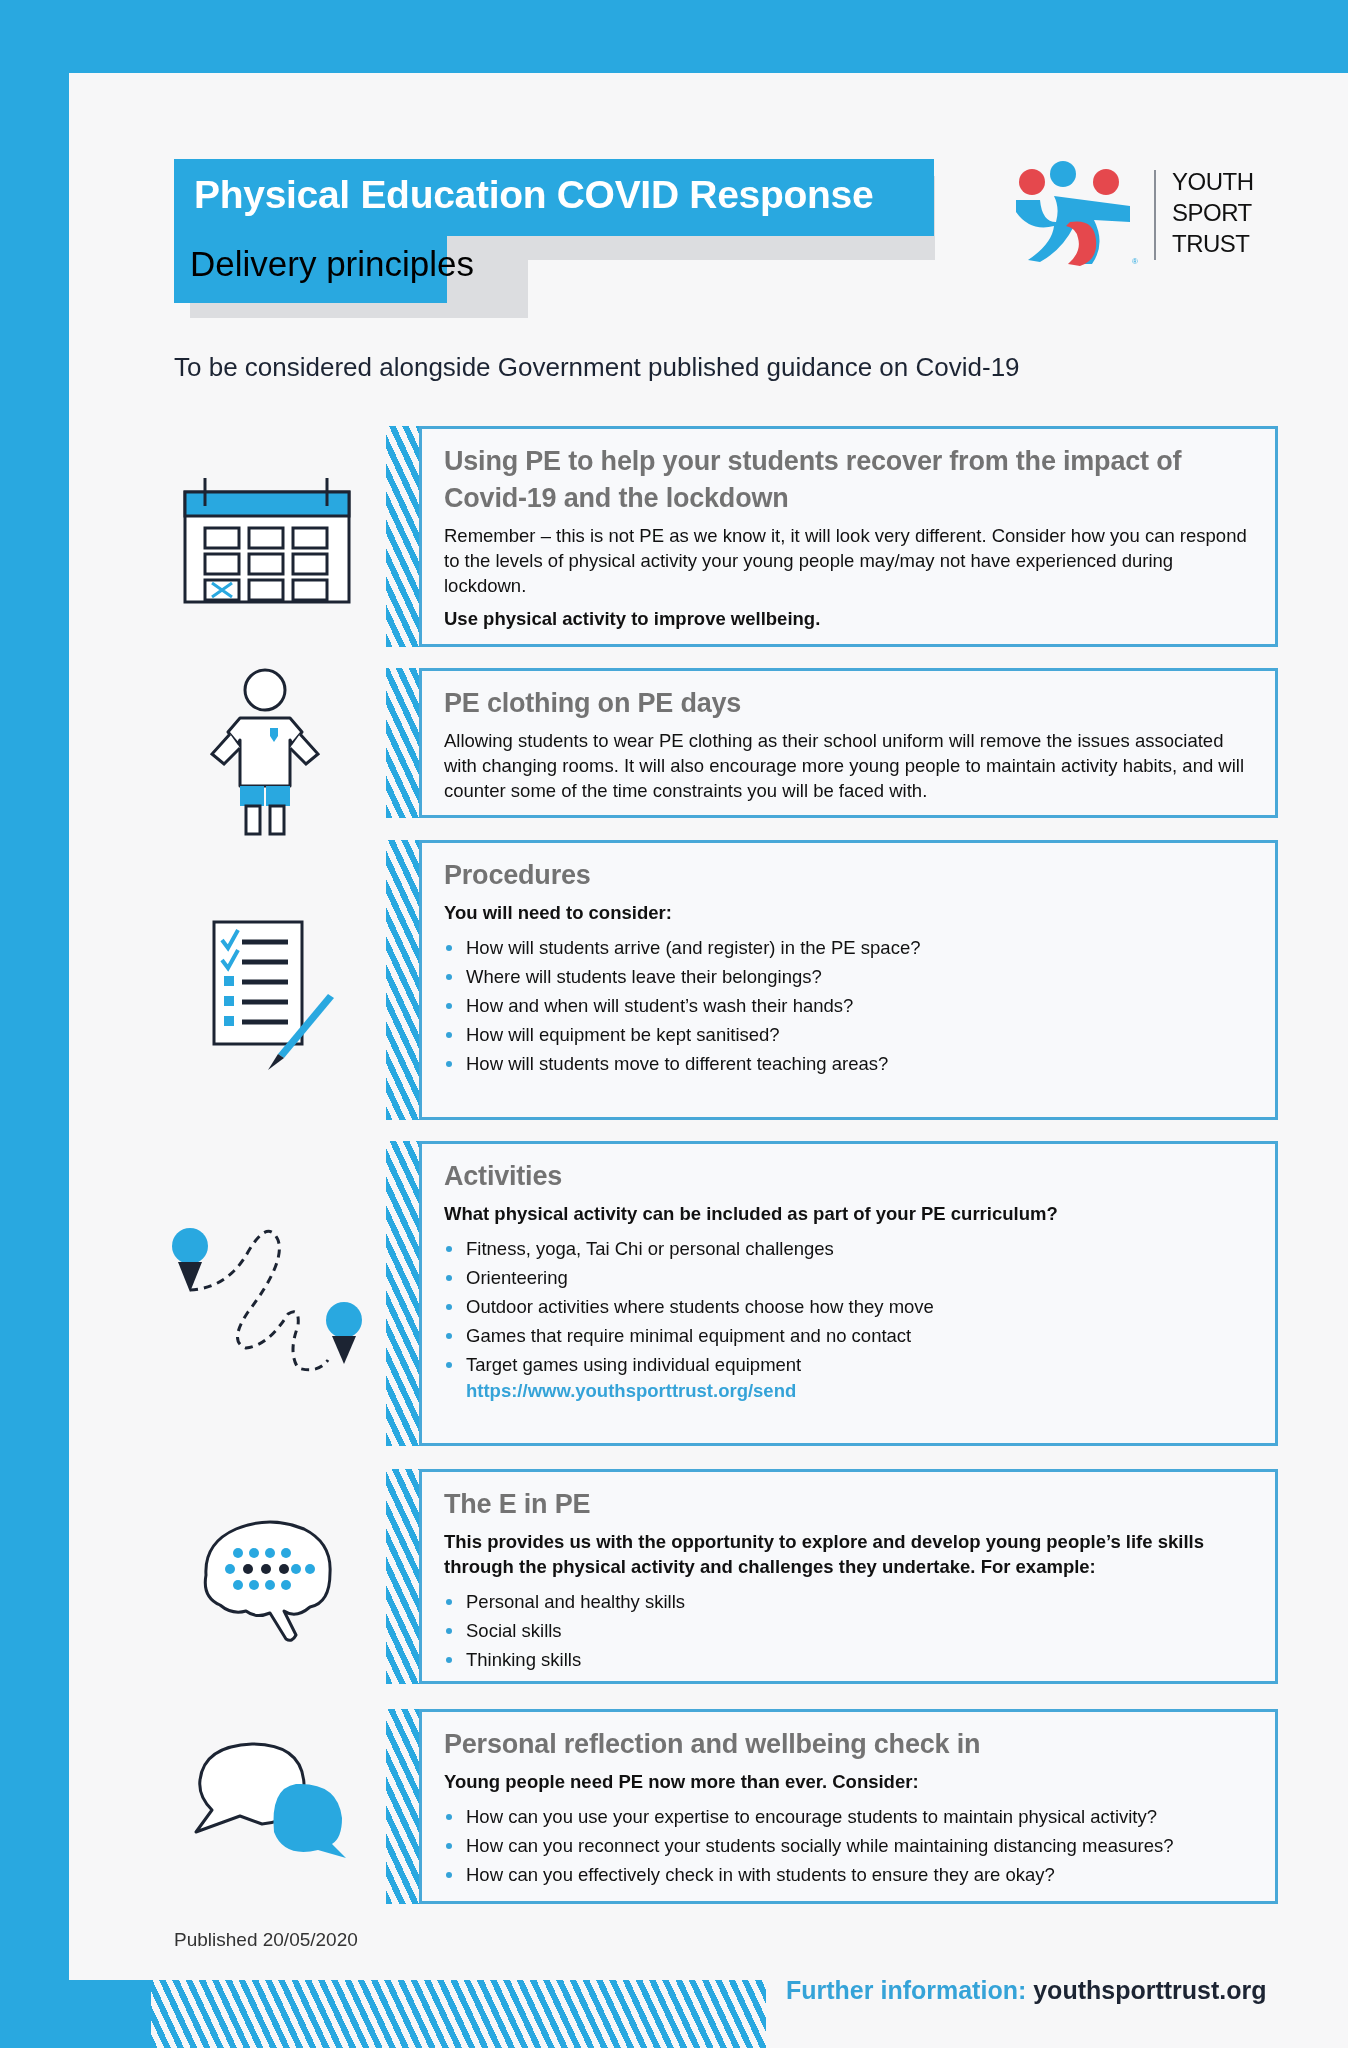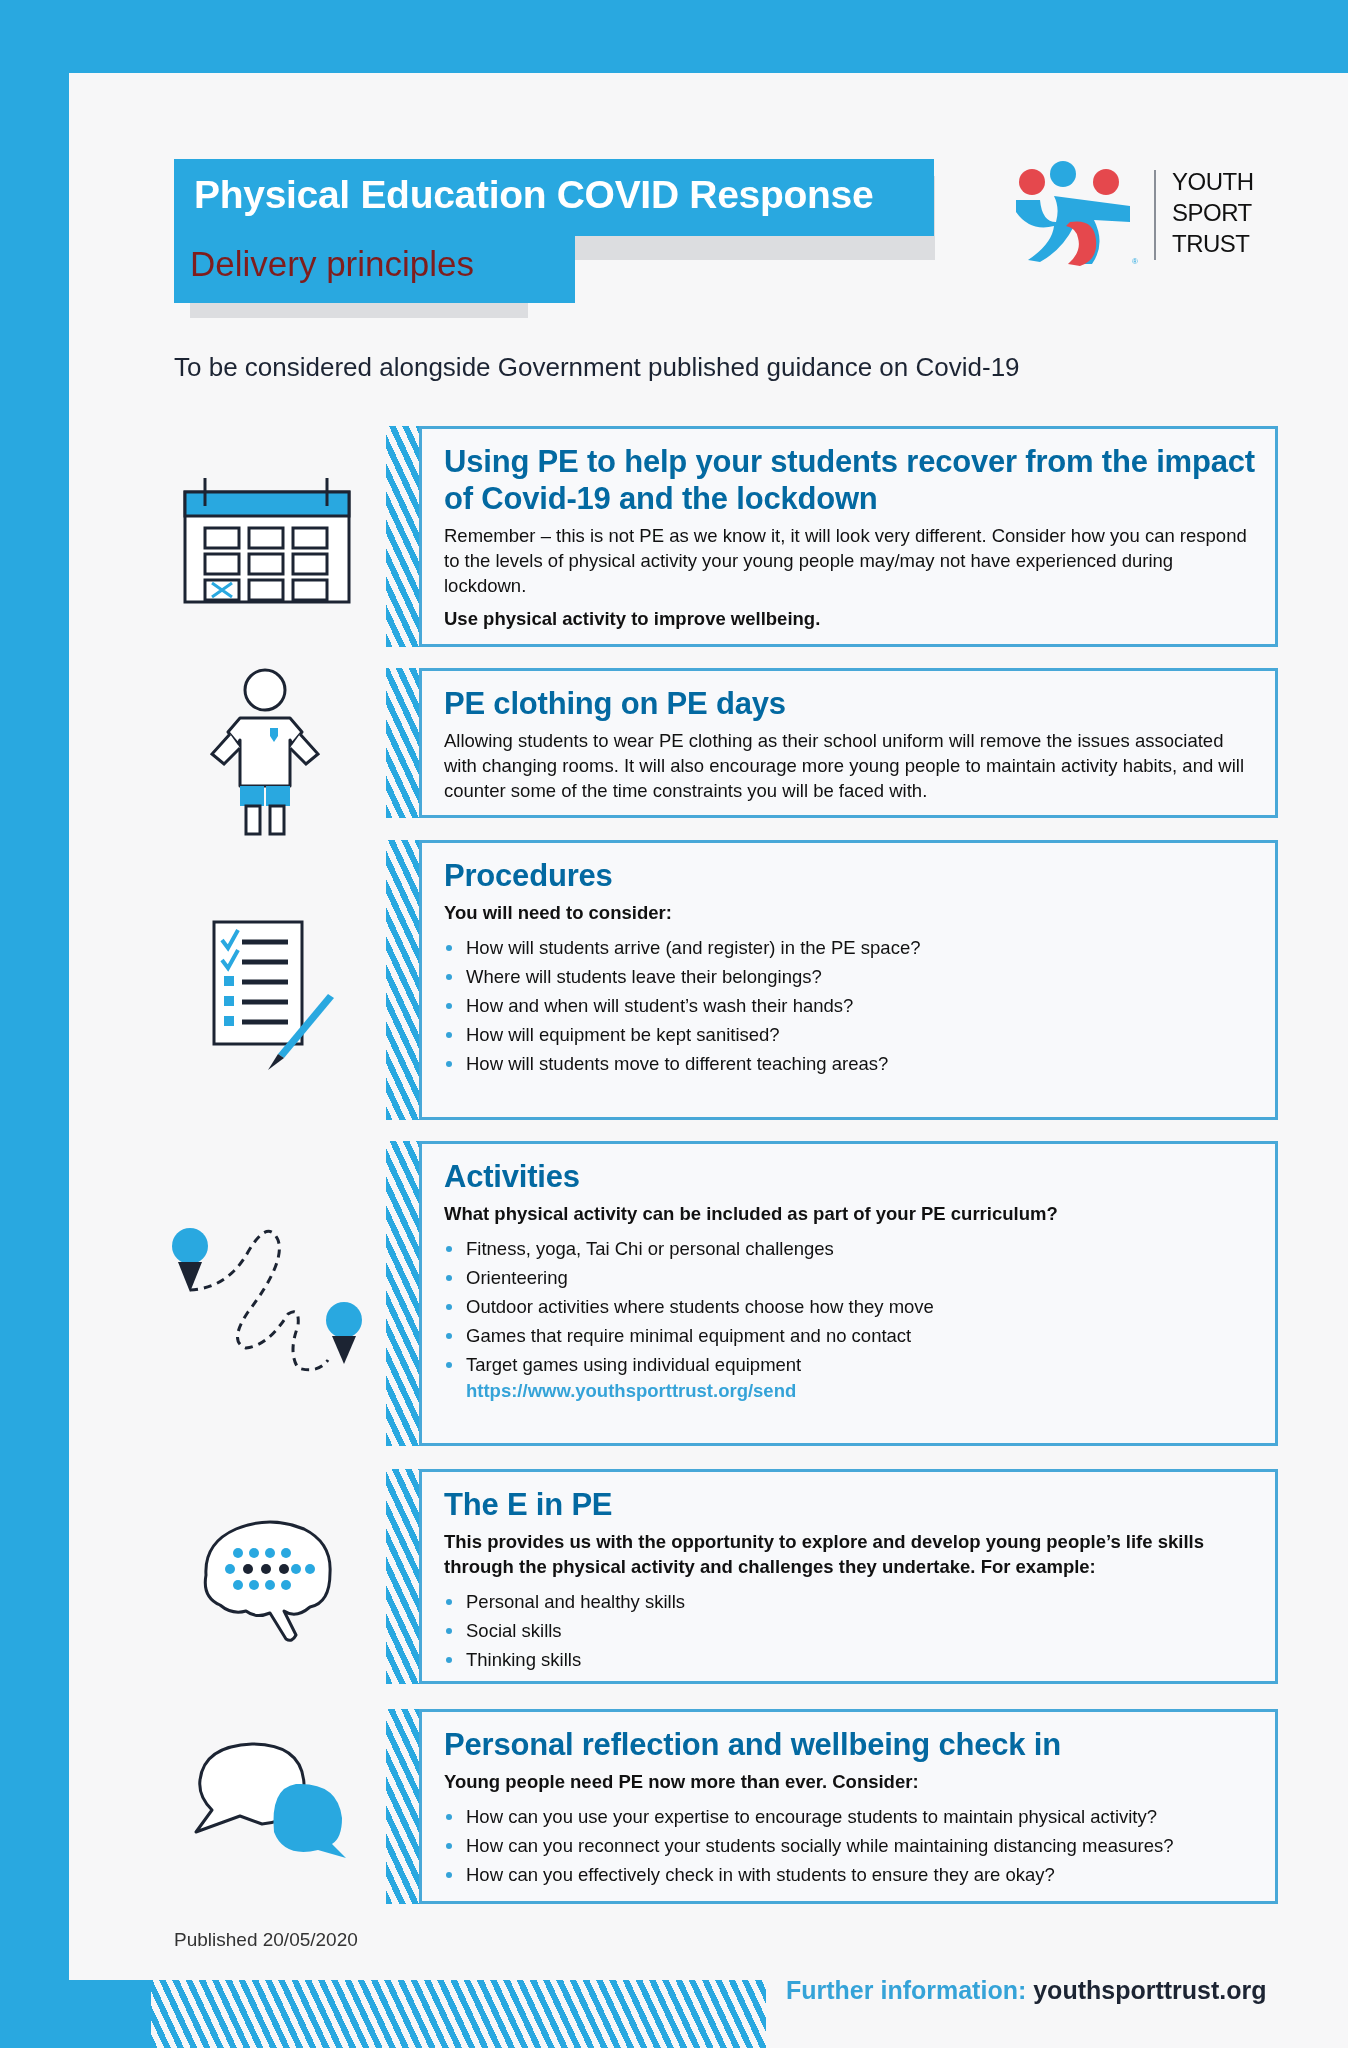--- a/index.html
+++ b/index.html
@@ -27,22 +27,22 @@
     background: repeating-linear-gradient(65deg, #29a8e0 0 6px, #f7f7f8 6px 12px);
   }
   .title-shadow-1 { position: absolute; left: 190px; top: 176px; width: 745px; height: 84px; background: #dcdde0; }
   .title-shadow-2 { position: absolute; left: 190px; top: 250px; width: 338px; height: 68px; background: #dcdde0; }
   .title-box {
     position: absolute; left: 174px; top: 159px; width: 760px; height: 77px;
     background: #29a8e0; color: #fff; font-weight: bold; font-size: 39px;
     padding: 14px 0 0 20px; white-space: nowrap; letter-spacing: -0.3px;
   }
   .subtitle-box {
-    position: absolute; left: 174px; top: 235px; width: 401px; height: 68px;
-    background: #29a8e0; color: #7f1d1d; font-size: 35px;
+    position: absolute; left: 174px; top: 235px; width: 273px; height: 68px;
+    background: #29a8e0; color: #000000; font-size: 35px;
     padding: 9px 0 0 16px; white-space: nowrap;
   }
   .logo { position: absolute; left: 1010px; top: 160px; width: 270px; height: 110px; }
   .logo-divider { position: absolute; left: 1154px; top: 170px; width: 2px; height: 90px; background: #8a8f98; }
   .logo-text {
     position: absolute; left: 1172px; top: 166px; font-size: 24px; line-height: 31px;
     color: #111; font-weight: normal; letter-spacing: -0.5px;
   }
   .lead {
     position: absolute; left: 174px; top: 352px; font-size: 26px; color: #1c2433;
@@ -54,21 +54,21 @@
   .card .stripes {
     position: absolute; left: 0; top: 0; bottom: 0; width: 33px;
     background: repeating-linear-gradient(65deg, #29a8e0 0 6px, #f7f7f8 6px 12px);
   }
   .card .box {
     position: absolute; left: 33px; top: 0; right: 0; bottom: 0;
     border: 3px solid #48a8d8; background: #f8f9fb;
     padding: 14px 20px 0 22px;
   }
   .card h2 {
-    color: #0369a1; font-size: 31px; line-height: 37px; font-weight: bold;
+    color: #737373; font-size: 27px; line-height: 37px; font-weight: bold;
     margin-bottom: 6px; letter-spacing: -0.2px;
   }
   .card p { font-size: 18.5px; line-height: 25px; color: #111; }
   .card p.bold { font-weight: bold; margin-top: 8px; }
   .card p.lead-in { font-weight: bold; margin-bottom: 8px; }
   .card ul { list-style: none; }
   .card li {
     font-size: 18.5px; line-height: 29px; color: #111; position: relative; padding-left: 22px;
   }
   .card li::before {

